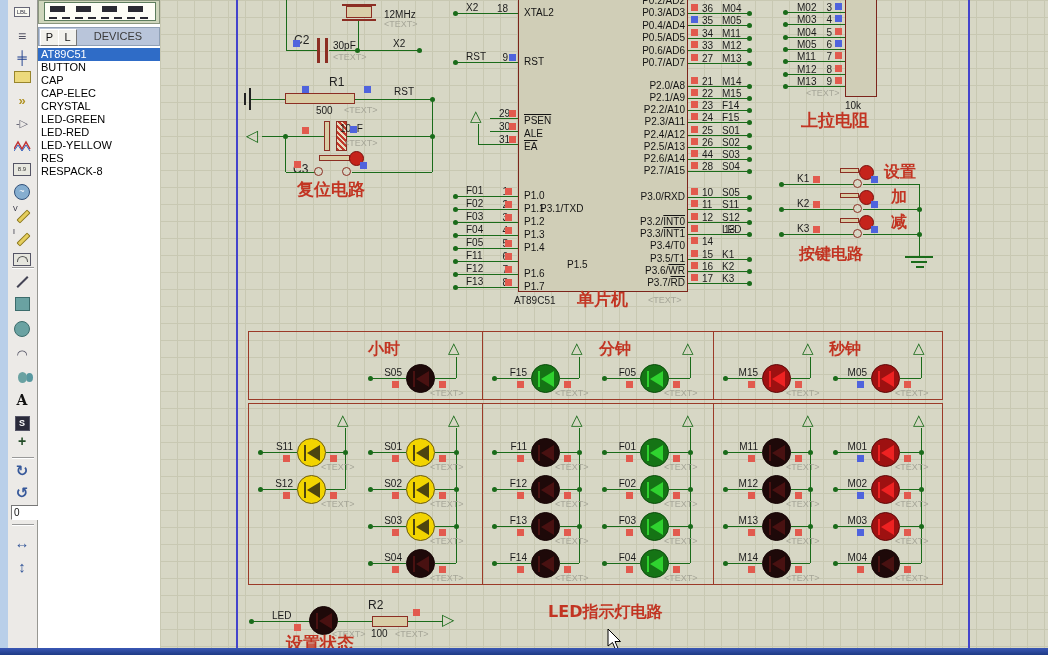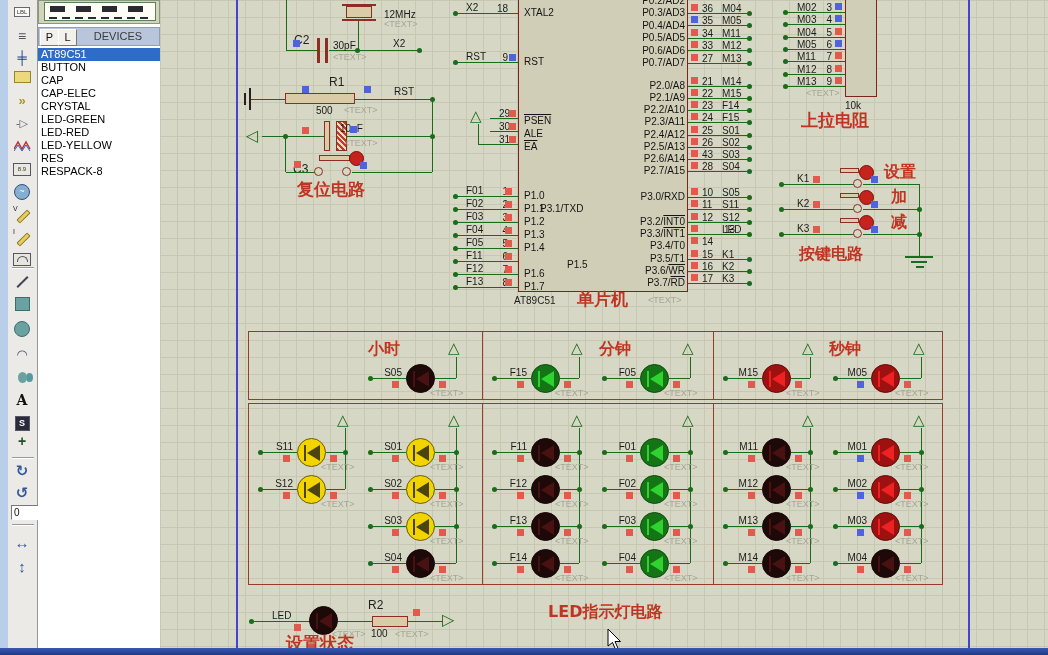--- a/index.html
+++ b/index.html
@@ -385,21 +385,21 @@
         <div class="nl" style="left: 702px; top: 124.6px;">25</div>
         <div class="nl" style="left: 722px; top: 124.6px;">S01</div>
         <div class="wh" style="left: 688px; top: 134.6px; width: 61px;"></div>
         <div class="dot" style="left: 747px; top: 132.6px;"></div>
         <div class="sq red" style="left: 691px; top: 137.75px;"></div>
         <div class="nl" style="left: 702px; top: 136.75px;">26</div>
         <div class="nl" style="left: 722px; top: 136.75px;">S02</div>
         <div class="wh" style="left: 688px; top: 146.75px; width: 61px;"></div>
         <div class="dot" style="left: 747px; top: 144.75px;"></div>
         <div class="sq red" style="left: 691px; top: 149.9px;"></div>
-        <div class="nl" style="left: 702px; top: 148.9px;">43</div>
+        <div class="nl" style="left: 702px; top: 148.9px;">44</div>
         <div class="nl" style="left: 722px; top: 148.9px;">S03</div>
         <div class="wh" style="left: 688px; top: 158.9px; width: 61px;"></div>
         <div class="dot" style="left: 747px; top: 156.9px;"></div>
         <div class="sq red" style="left: 691px; top: 162.05px;"></div>
         <div class="nl" style="left: 702px; top: 161.05px;">28</div>
         <div class="nl" style="left: 722px; top: 161.05px;">S04</div>
         <div class="wh" style="left: 688px; top: 171.05px; width: 61px;"></div>
         <div class="dot" style="left: 747px; top: 169.05px;"></div>
         <div class="sq red" style="left: 691px; top: 188px;"></div>
         <div class="nl" style="left: 702px; top: 187px;">10</div>

